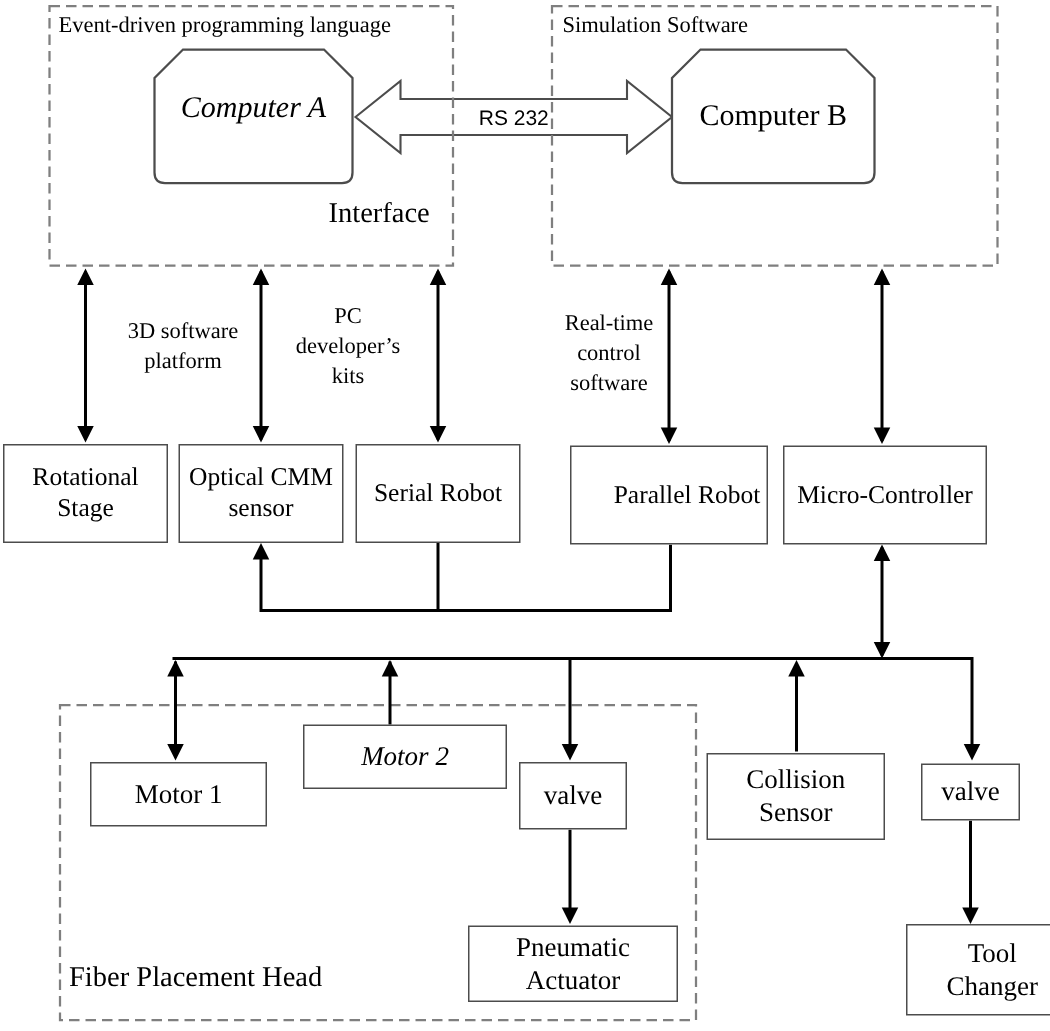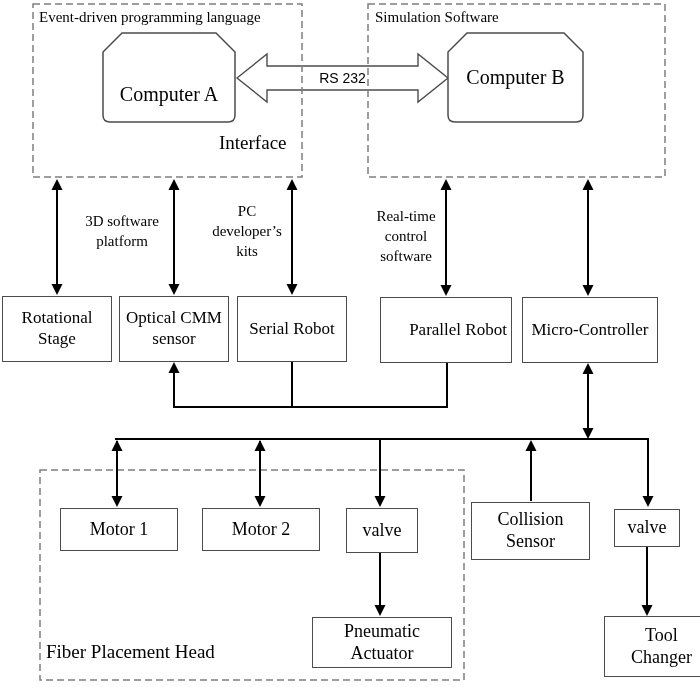--- a/index.html
+++ b/index.html
@@ -123,44 +123,44 @@
       <line class="ln" x1="647" y1="547" x2="647" y2="612"></line>
       <polygon class="ah" points="647,616 641.5,605 652.5,605"></polygon>
     </g>
   </svg>
 
   <div class="lbl group-title" style="left:39px;top:9px;">Event-driven programming language</div>
   <div class="lbl group-title" style="left:375px;top:9px;">Simulation Software</div>
   <div class="lbl big-lbl" style="left:219px;top:132px;">Interface</div>
   <div class="lbl big-lbl" style="left:46px;top:641px;">Fiber Placement Head</div>
 
-  <div class="overlaytxt computer-txt" style="left:103px;top:50px;width:132px;height:89px;">Computer A</div>
+  <div class="overlaytxt computer-txt" style="left:103px;top:28px;width:132px;height:89px;font-style:italic;">Computer A</div>
   <div class="overlaytxt computer-txt" style="left:448px;top:33px;width:135px;height:89px;">Computer B</div>
 
   <div class="overlaytxt rs232" style="left:267px;top:66px;width:151px;height:24px;">RS 232</div>
 
   <div class="lbl center edge-lbl" style="left:62px;top:211px;">3D software
 platform</div>
-  <div class="lbl center edge-lbl" style="left:187px;top:201px;">PC
+  <div class="lbl center edge-lbl" style="left:172px;top:201px;">PC
 developer’s
 kits</div>
   <div class="lbl center edge-lbl" style="left:346px;top:206px;">Real-time
 control
 software</div>
 
   <div class="box" style="left:2px;top:296px;width:110px;height:66px;">Rotational
 Stage</div>
   <div class="box" style="left:119px;top:296px;width:110px;height:66px;">Optical CMM
 sensor</div>
   <div class="box" style="left:237px;top:296px;width:110px;height:66px;">Serial Robot</div>
   <div class="box" style="left:380px;top:297px;width:132px;height:66px;padding-left:24px;">Parallel Robot</div>
   <div class="box" style="left:522px;top:297px;width:136px;height:66px;text-align:right;">Micro-Controller</div>
 
   <div class="box big" style="left:60px;top:508px;width:118px;height:43px;">Motor 1</div>
-  <div class="box big" style="left:202px;top:508px;width:118px;height:43px;">Motor 2</div>
+  <div class="box big" style="left:202px;top:483px;width:136px;height:43px;font-style:italic;">Motor 2</div>
   <div class="box big" style="left:346px;top:508px;width:72px;height:45px;">valve</div>
   <div class="box big" style="left:471px;top:502px;width:119px;height:58px;">Collision
 Sensor</div>
   <div class="box big" style="left:614px;top:509px;width:66px;height:38px;">valve</div>
   <div class="box big" style="left:312px;top:617px;width:140px;height:51px;">Pneumatic
 Actuator</div>
   <div class="box big" style="left:604px;top:616px;width:115px;height:61px;">Tool
 Changer</div>
 
 </div>

